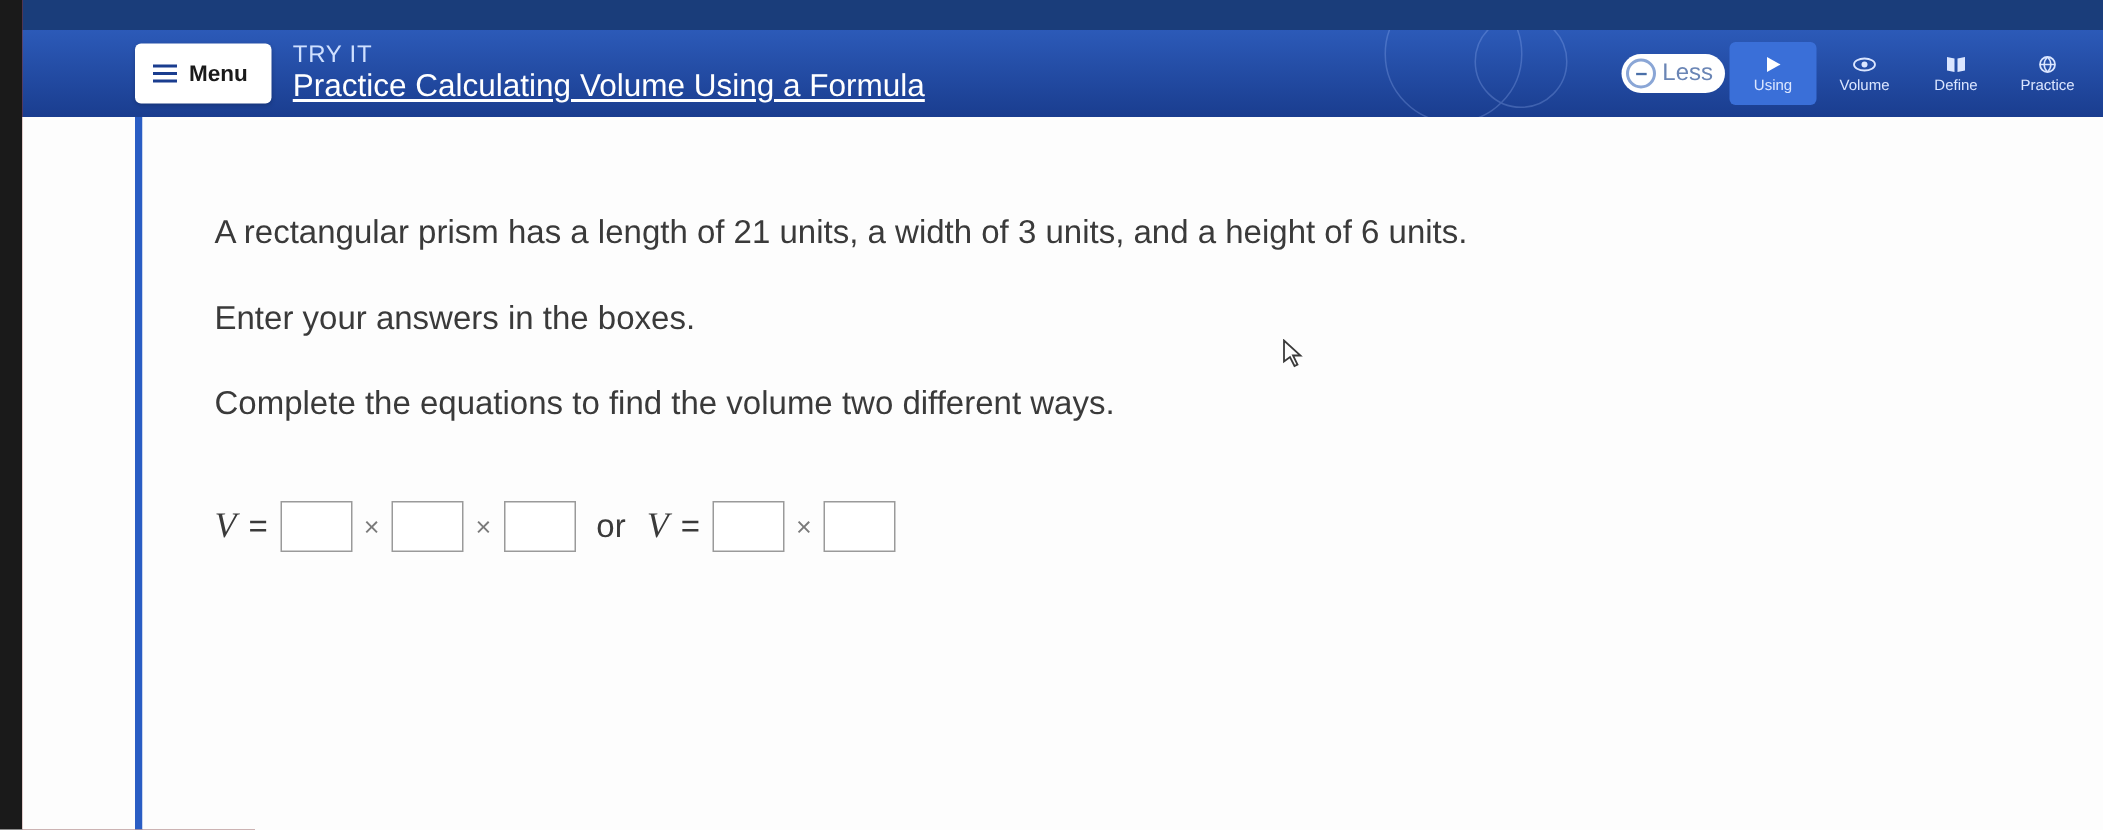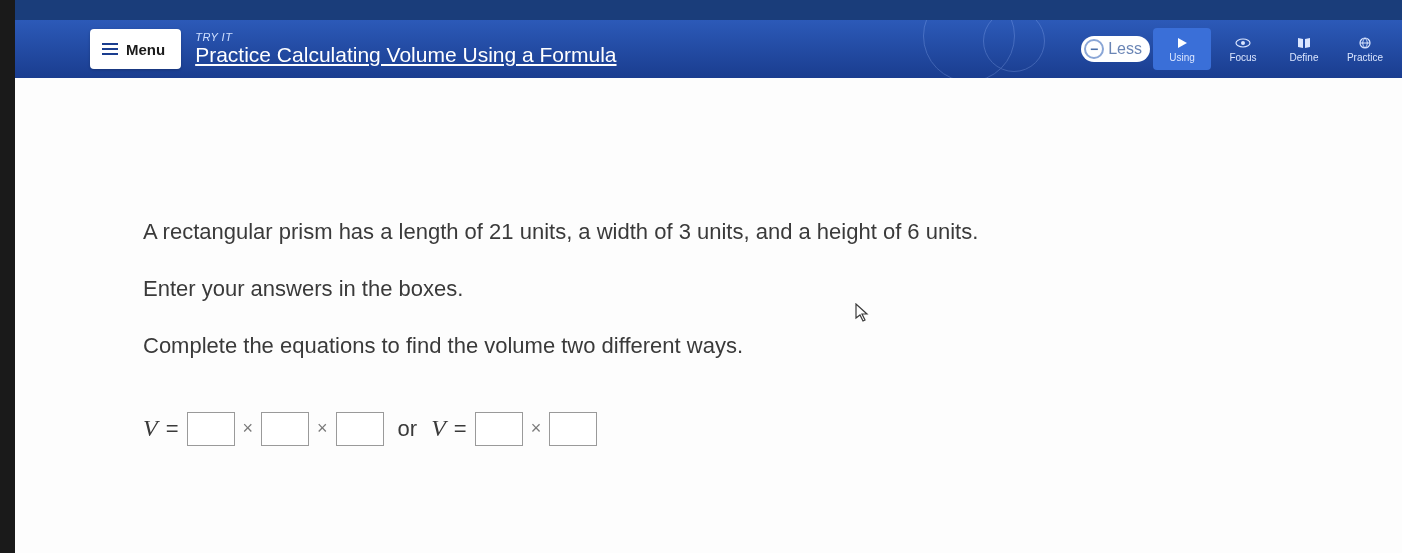--- a/index.html
+++ b/index.html
@@ -62,24 +62,23 @@
       color: #1a1a1a;
       font-weight: bold;
       font-size: 15px;
     }
     .title-block {
       margin-left: 14px;
       color: #fff;
       flex: 1;
     }
     .title-small {
-      font-size: 11px;
+      font-size: 16px;
       color: #cfe0ff;
       letter-spacing: 0.5px;
-      font-style: italic;
     }
     .title-large {
       font-size: 21px;
       font-weight: 500;
       color: #fff;
       text-decoration: underline;
     }
     .decorative-circles {
       position: relative;
       width: 160px;
@@ -158,21 +157,20 @@
       line-height: 1;
     }
     .less-label {
       color: #6a85b5;
       font-size: 16px;
     }
     .content-area {
       display: flex;
       height: calc(100% - 78px);
       background: #fdfdfd;
-      align-items: center;
     }
     .left-gutter {
       width: 75px;
       background: #fdfdfd;
     }
     .blue-divider {
       width: 5px;
       background: #2a5dc4;
     }
     .main-content {
@@ -258,21 +256,21 @@
         </div>
         <span>Using</span>
       </div>
       <div class="tool-btn">
         <div class="tool-icon">
           <svg width="16" height="10" viewBox="0 0 16 10">
               <ellipse cx="8" cy="5" rx="7" ry="4" fill="none" stroke="#dbe6ff" stroke-width="1.2"></ellipse>
               <circle cx="8" cy="5" r="2" fill="#dbe6ff"></circle>
             </svg>
         </div>
-        <span>Focus</span>
+        <span>Volume</span>
       </div>
       <div class="tool-btn">
         <div class="tool-icon">
           <svg width="14" height="12" viewBox="0 0 14 12">
               <path d="M1 1 L6 2 L6 11 L1 10 Z M13 1 L8 2 L8 11 L13 10 Z" fill="#dbe6ff"></path>
             </svg>
         </div>
         <span>Define</span>
       </div>
       <div class="tool-btn">

